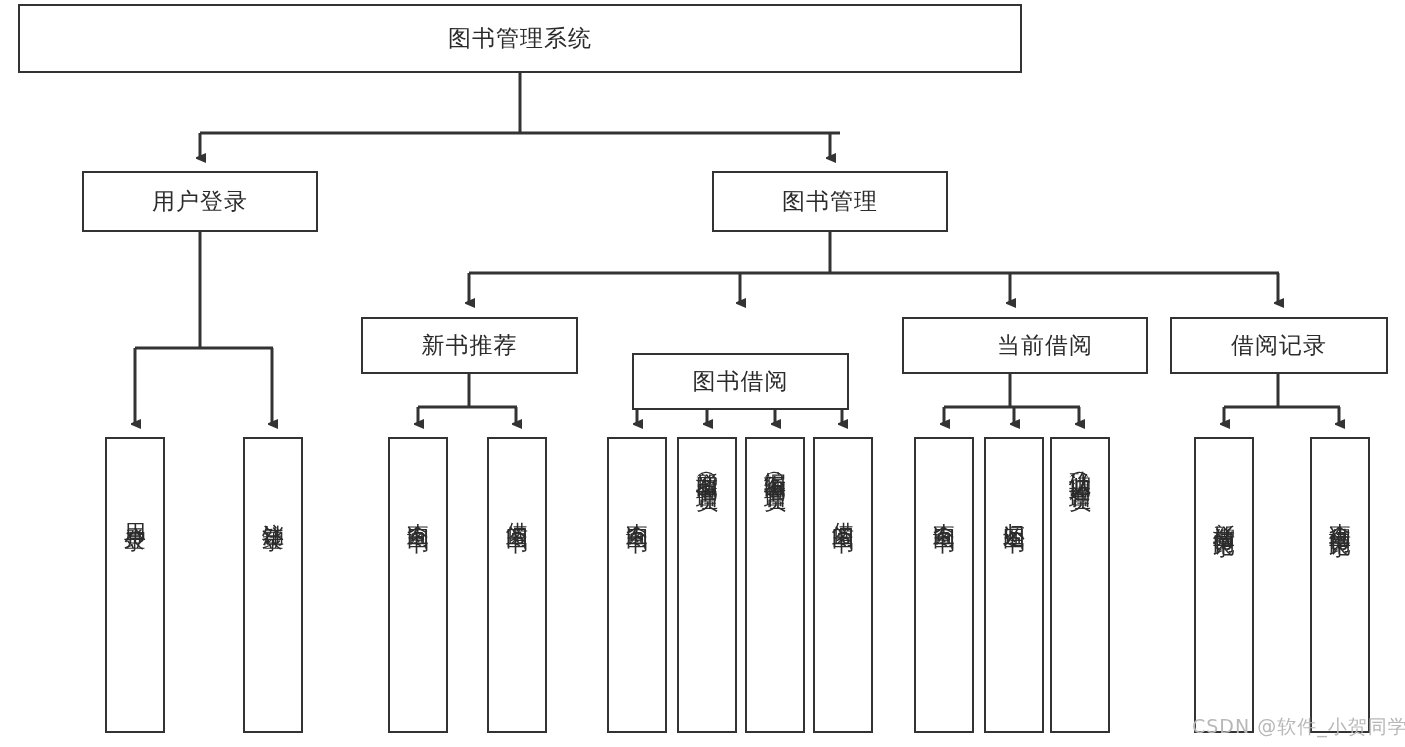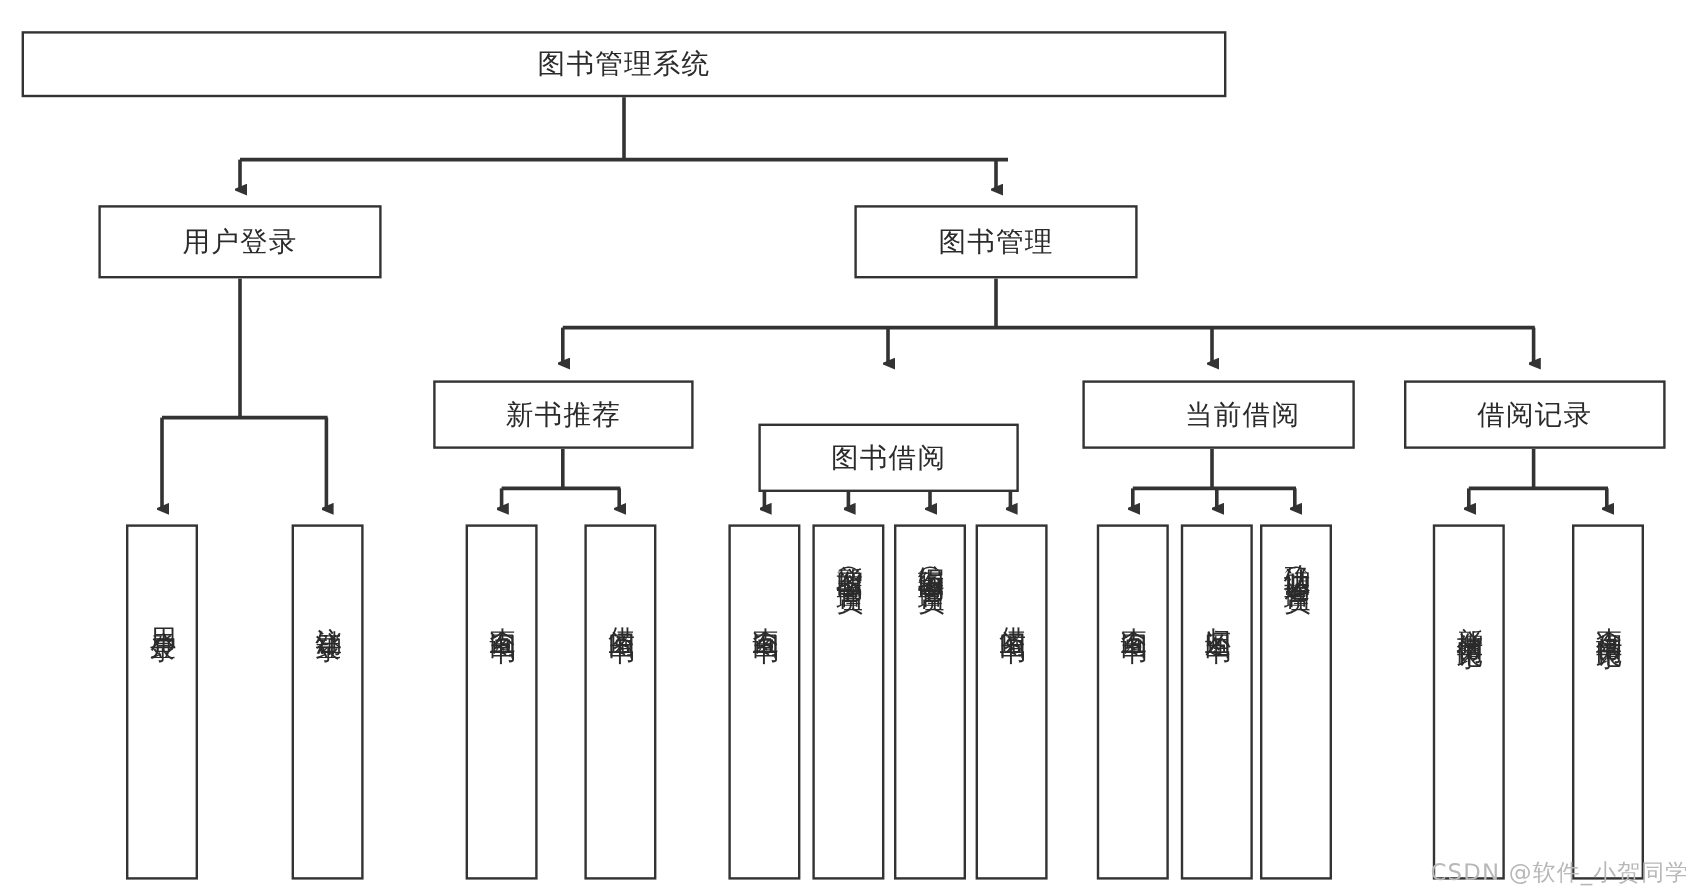--- a/index.html
+++ b/index.html
@@ -124,38 +124,38 @@
     </g>
 
     <g stroke="#333333" stroke-width="3" fill="none">
       <path d="M 1278 374 L 1278 407"></path>
       <path d="M 1224 407 L 1340 407"></path>
       <path d="M 1224 407 L 1224 424" marker-end="url(#arrowhead)"></path>
       <path d="M 1339 407 L 1339 424" marker-end="url(#arrowhead)"></path>
     </g>
   </svg>
 
-  <div class="node horizontal" style="left:18px; top:26px; width:1004px; height:55px;">
+  <div class="node horizontal" style="left:18px; top:4px; width:1004px; height:69px;">
     <span>图书管理系统</span>
   </div>
 
   <div class="node horizontal" style="left:82px; top:171px; width:236px; height:61px;">
     <span>用户登录</span>
   </div>
   <div class="node horizontal" style="left:361px; top:317px; width:217px; height:57px;">
     <span>新书推荐</span>
   </div>
 
   <div class="node horizontal" style="left:712px; top:171px; width:236px; height:61px;">
     <span>图书管理</span>
   </div>
   <div class="node horizontal" style="left:632px; top:317px; width:217px; height:57px;margin-top:36px;">
     <span>图书借阅</span>
   </div>
-  <div class="node horizontal" style="left:902px; top:317px; width:227px; height:57px;padding-left:40px;">
+  <div class="node horizontal" style="left:902px; top:317px; width:246px; height:57px;padding-left:40px;">
     <span>当前借阅</span>
   </div>
   <div class="node horizontal" style="left:1170px; top:317px; width:218px; height:57px;font-family:Liberation Mono, monospace;">
     <span>借阅记录</span>
   </div>
 
   <div class="node vertical mid" style="left:105px; top:437px; width:60px; height:296px;">
     <span class="vtext">用户登录</span>
   </div>
   <div class="node vertical mid" style="left:243px; top:437px; width:60px; height:296px;">

